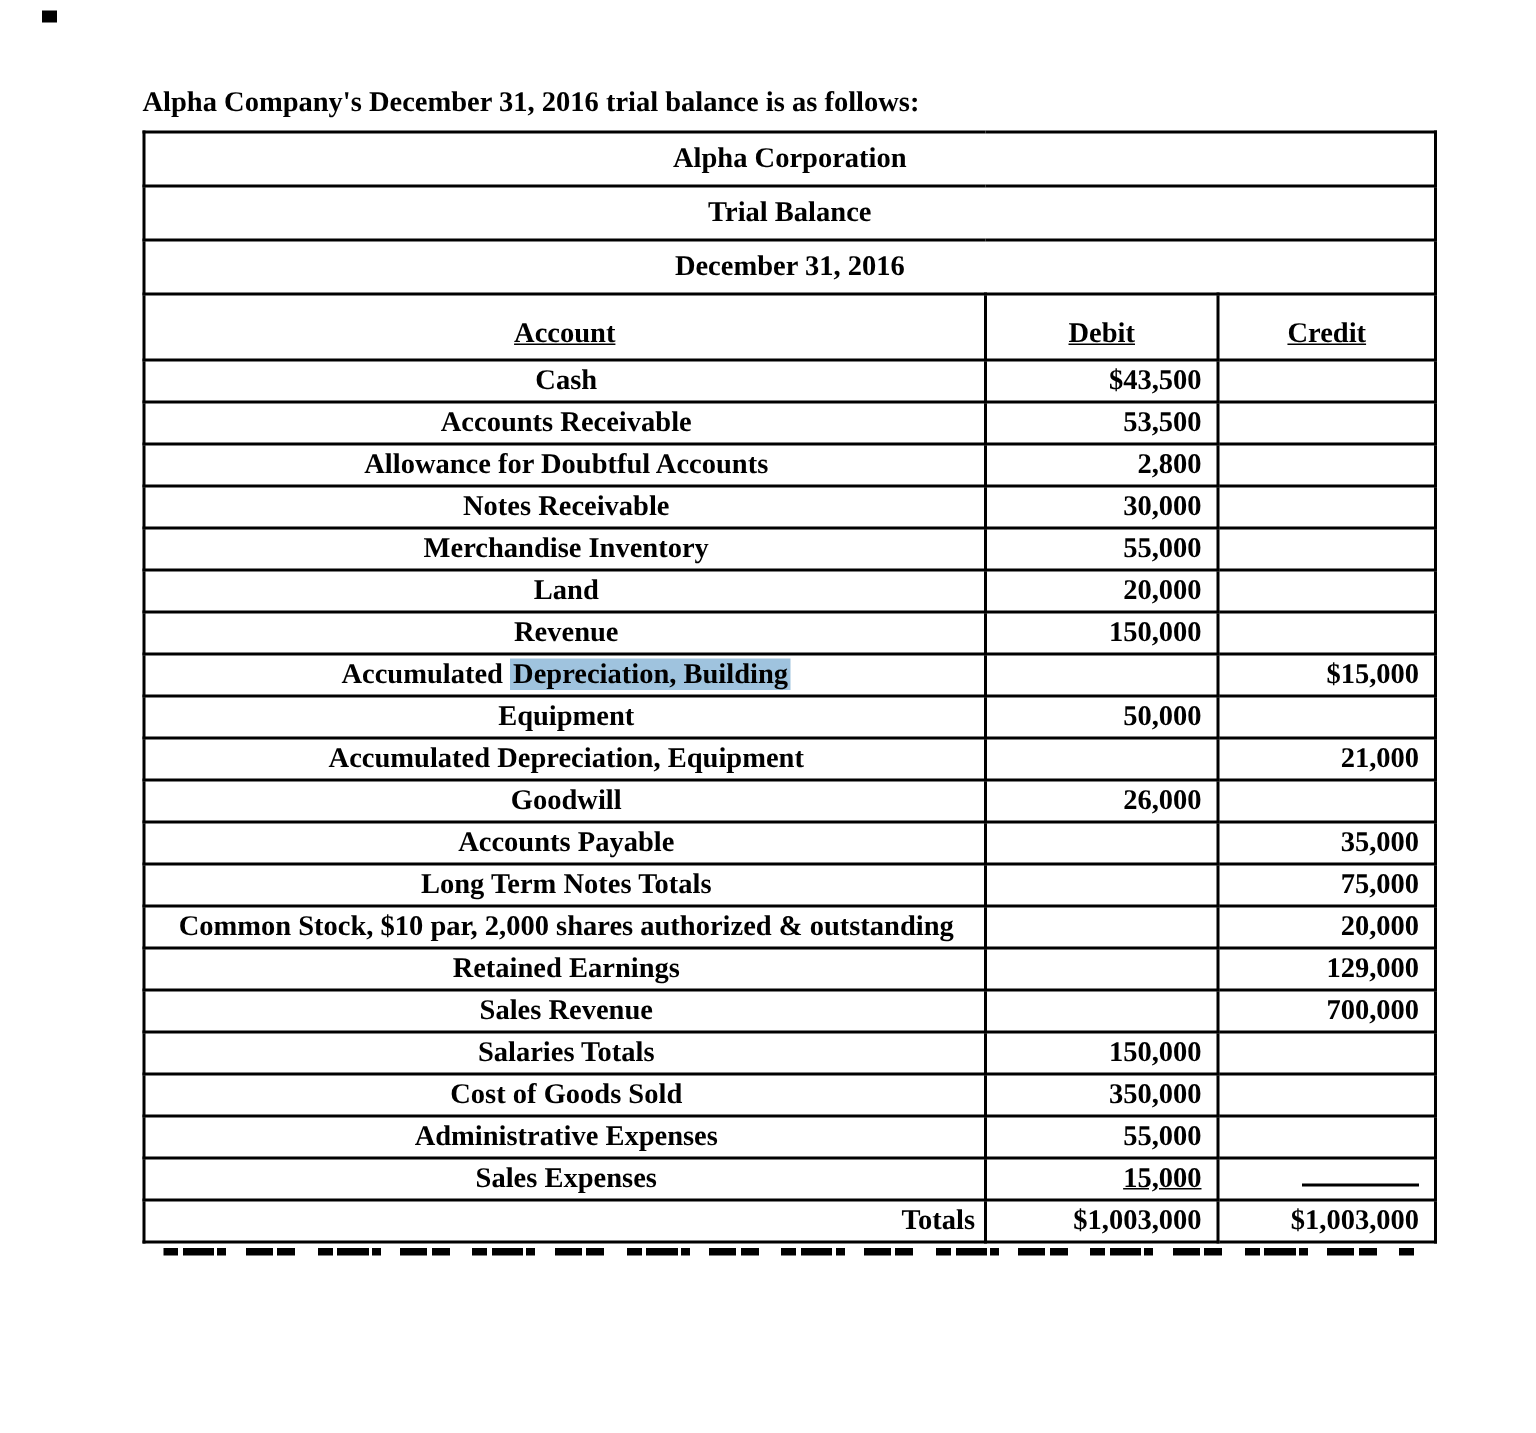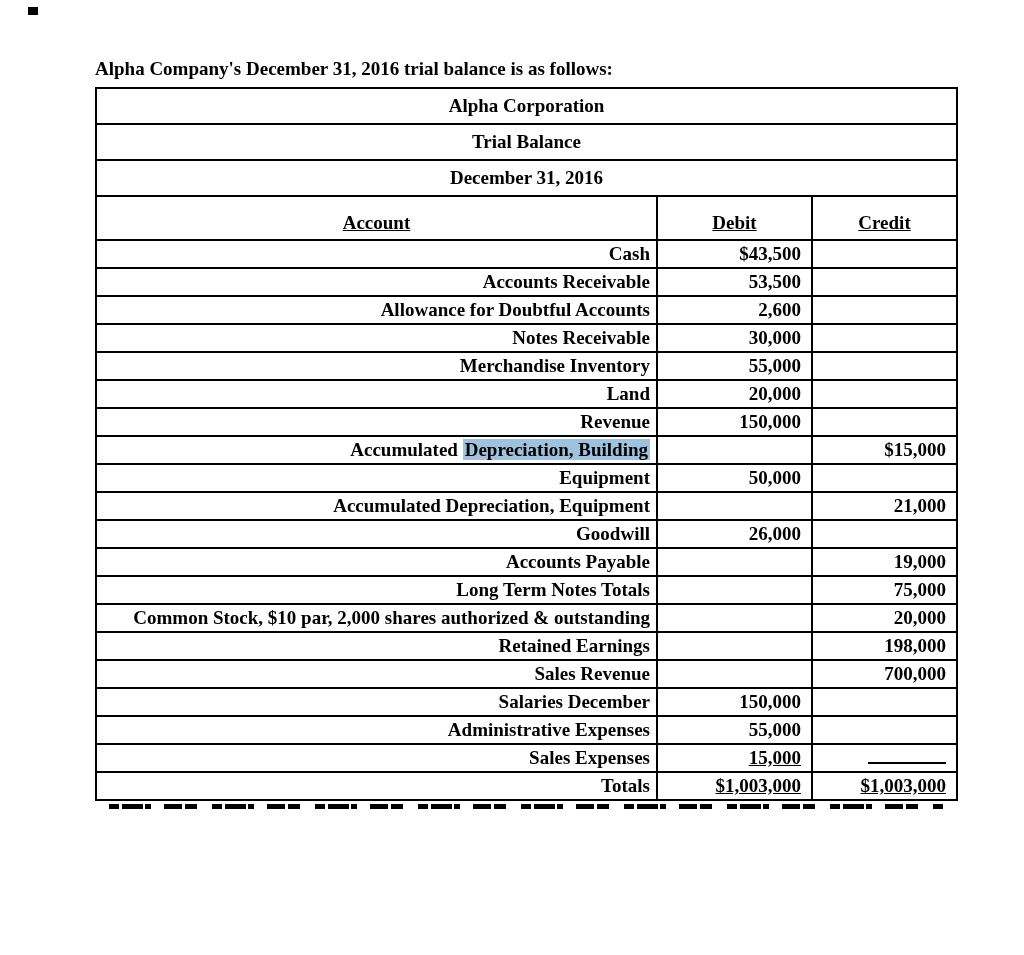--- a/index.html
+++ b/index.html
@@ -20,30 +20,30 @@
   table.tb {
     border-collapse:collapse; width:861px; table-layout:fixed;
     font-weight:bold; font-size:19px;
   }
   .tb td, .tb th {
     border:2px solid #000; font-size:19px; line-height:24px; font-weight:bold;
   }
   .tb .title { text-align:center; padding:5px 0;margin-top:24px; }
   .tb .colhead th { text-align:center; vertical-align:bottom; padding:14px 0 4px 0; }
   .u { text-decoration:underline; }
-  .tb .acct { padding:1px 6px 1px 8px; vertical-align:bottom; text-align:right; }
+  .tb .acct { padding:1px 6px 1px 8px; vertical-align:bottom; text-align:center; }
   .tb .num  { padding:1px 10px 1px 4px; vertical-align:bottom; text-align:right; }
   .hl { background:var(--highlight, #9fc3de); padding:0 2px; }
   .u-line { text-decoration:underline; }
   .blank-underline {
     display:inline-block; width:78px; height:4px;
     border-bottom:2px solid #000; vertical-align:baseline;
   }
   .totals-label { padding:1px 6px 1px 48px; vertical-align:bottom; text-align:right; }
-  .total-num { text-decoration:underline; }
+  .total-num { }
   .clipped-line {
     margin:3px 12px 0 14px; height:5px;
     background-image:repeating-linear-gradient(90deg,
       #000 0 10px, #fff 10px 13px,
       #000 13px 34px, #fff 34px 36px,
       #000 36px 42px, #fff 42px 55px,
       #000 55px 73px, #fff 73px 76px,
       #000 76px 88px, #fff 88px 103px);
   }
 </style>
@@ -90,21 +90,21 @@
           <td class="num"><span>$43,500</span></td>
           <td class="num"></td>
         </tr>
         <tr>
           <td class="acct"><span>Accounts Receivable</span></td>
           <td class="num"><span>53,500</span></td>
           <td class="num"></td>
         </tr>
         <tr>
           <td class="acct"><span>Allowance for Doubtful Accounts</span></td>
-          <td class="num"><span>2,600</span></td>
+          <td class="num"><span>2,800</span></td>
           <td class="num"></td>
         </tr>
         <tr>
           <td class="acct"><span>Notes Receivable</span></td>
           <td class="num"><span>30,000</span></td>
           <td class="num"></td>
         </tr>
         <tr>
           <td class="acct"><span>Merchandise Inventory</span></td>
           <td class="num"><span>55,000</span></td>
@@ -136,45 +136,50 @@
           <td class="num"><span>21,000</span></td>
         </tr>
         <tr>
           <td class="acct"><span>Goodwill</span></td>
           <td class="num"><span>26,000</span></td>
           <td class="num"></td>
         </tr>
         <tr>
           <td class="acct"><span>Accounts Payable</span></td>
           <td class="num"></td>
-          <td class="num"><span>19,000</span></td>
+          <td class="num"><span>35,000</span></td>
         </tr>
         <tr>
           <td class="acct"><span>Long Term Notes Totals</span></td>
           <td class="num"></td>
           <td class="num"><span>75,000</span></td>
         </tr>
         <tr>
           <td class="acct"><span>Common Stock, $10 par, 2,000 shares authorized &amp; outstanding</span></td>
           <td class="num"></td>
           <td class="num"><span>20,000</span></td>
         </tr>
         <tr>
           <td class="acct"><span>Retained Earnings</span></td>
           <td class="num"></td>
-          <td class="num"><span>198,000</span></td>
+          <td class="num"><span>129,000</span></td>
         </tr>
         <tr>
           <td class="acct"><span>Sales Revenue</span></td>
           <td class="num"></td>
           <td class="num"><span>700,000</span></td>
         </tr>
         <tr>
-          <td class="acct"><span>Salaries December</span></td>
+          <td class="acct"><span>Salaries Totals</span></td>
           <td class="num"><span>150,000</span></td>
+          <td class="num"></td>
+        </tr>
+        <tr>
+          <td class="acct"><span>Cost of Goods Sold</span></td>
+          <td class="num"><span>350,000</span></td>
           <td class="num"></td>
         </tr>
         <tr>
           <td class="acct"><span>Administrative Expenses</span></td>
           <td class="num"><span>55,000</span></td>
           <td class="num"></td>
         </tr>
         <tr>
           <td class="acct"><span>Sales Expenses</span></td>
           <td class="num"><span class="u-line">15,000</span></td>

